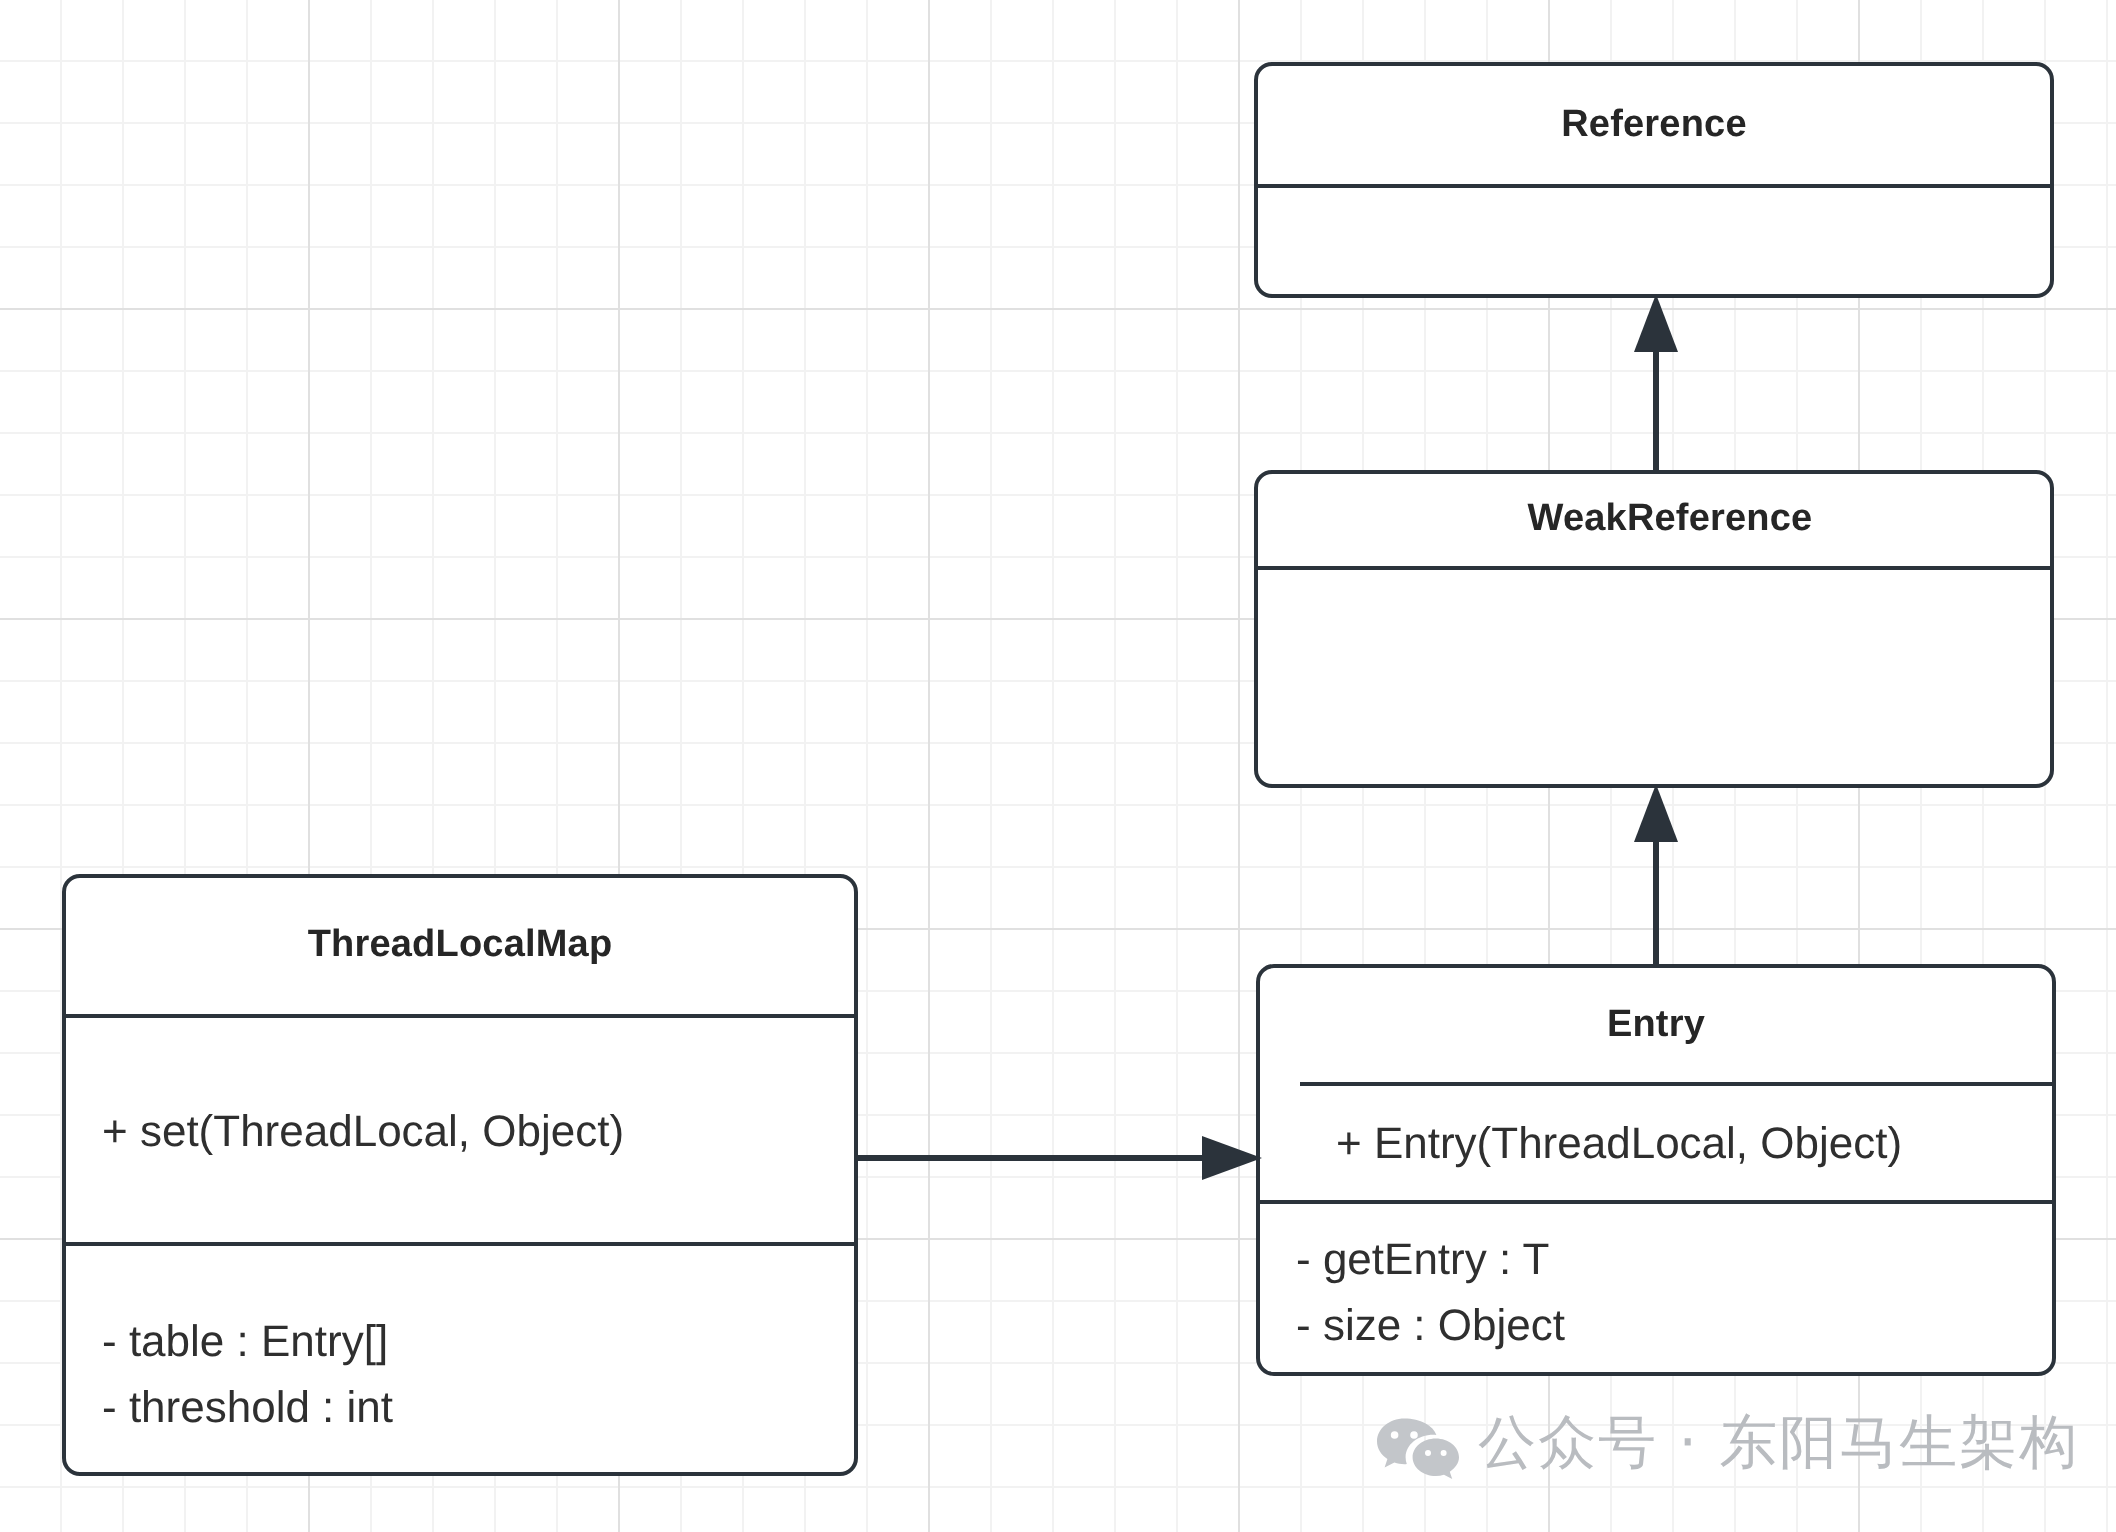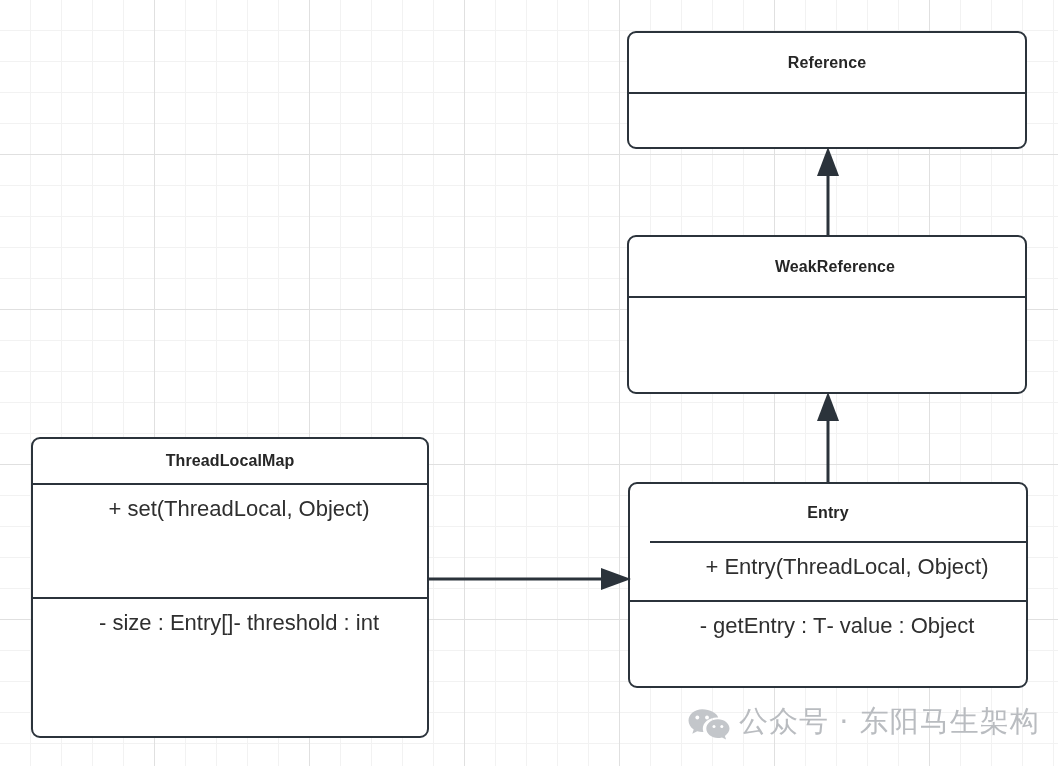--- a/index.html
+++ b/index.html
@@ -48,29 +48,29 @@
   }
   .uml-section + .uml-section {
     border-top: 2.2px solid #2b333b;
   }
 
   .uml-title {
     display: flex;
     align-items: center;
     justify-content: center;
     font-weight: bold;
-    font-size: 16px;
+    font-size: 19px;
     letter-spacing: 0.1px;
     color: #262626;
   }
 
   .uml-members {
     padding: 7px 0 7px 18px;
     display: flex;
-    flex-direction: row;
+    flex-direction: column;
     justify-content: center;
   }
   .uml-member {
     font-size: 22px;
     line-height: 33px;
     white-space: nowrap;
     color: #2f2f2f;
   }
   .uml-empty {
     
@@ -115,48 +115,48 @@
 <div id="canvas">
 
   <div class="uml-class" id="class-reference" style="left:627px; top:31px; width:400px; height:118px;">
     <div class="uml-section uml-title" style="height:59px;">
       <span>Reference</span>
     </div>
     <div class="uml-section uml-members uml-empty" style="height:57px;"></div>
   </div>
 
   <div class="uml-class" id="class-weakreference" style="left:627px; top:235px; width:400px; height:159px;">
-    <div class="uml-section uml-title" style="height:59px;padding-left:16px;">
+    <div class="uml-section uml-title" style="height:46px;padding-left:16px;">
       <span>WeakReference</span>
     </div>
     <div class="uml-section uml-members uml-empty" style="height:98px;"></div>
   </div>
 
   <div class="uml-class" id="class-entry" style="left:628px; top:482px; width:400px; height:206px;">
     <div class="uml-section uml-title" style="height:57px;">
       <span>Entry</span>
     </div>
     <div class="uml-section uml-members" style="height:59px;margin-left:20px;">
       <div class="uml-member">+ Entry(ThreadLocal, Object)</div>
     </div>
     <div class="uml-section uml-members" style="height:90px;">
       <div class="uml-member">- getEntry : T</div>
-      <div class="uml-member">- value : Object</div>
+      <div class="uml-member">- size : Object</div>
     </div>
   </div>
 
   <div class="uml-class" id="class-threadlocalmap" style="left:31px; top:437px; width:398px; height:301px;">
-    <div class="uml-section uml-title" style="height:44px;">
+    <div class="uml-section uml-title" style="height:68px;">
       <span>ThreadLocalMap</span>
     </div>
     <div class="uml-section uml-members" style="height:114px;">
       <div class="uml-member">+ set(ThreadLocal, Object)</div>
     </div>
     <div class="uml-section uml-members" style="height:129px;">
-      <div class="uml-member">- size : Entry[]</div>
+      <div class="uml-member">- table : Entry[]</div>
       <div class="uml-member">- threshold : int</div>
     </div>
   </div>
 
   <svg class="connector" style="left:797px; top:145px; width:62px; height:95px;" viewBox="0 0 62 95">
     <line class="conn-line" x1="31" y1="92" x2="31" y2="18"></line>
     <polygon class="conn-head" points="31,2 42,31 20,31"></polygon>
   </svg>
 
   <svg class="connector" style="left:797px; top:390px; width:62px; height:95px;" viewBox="0 0 62 95">

